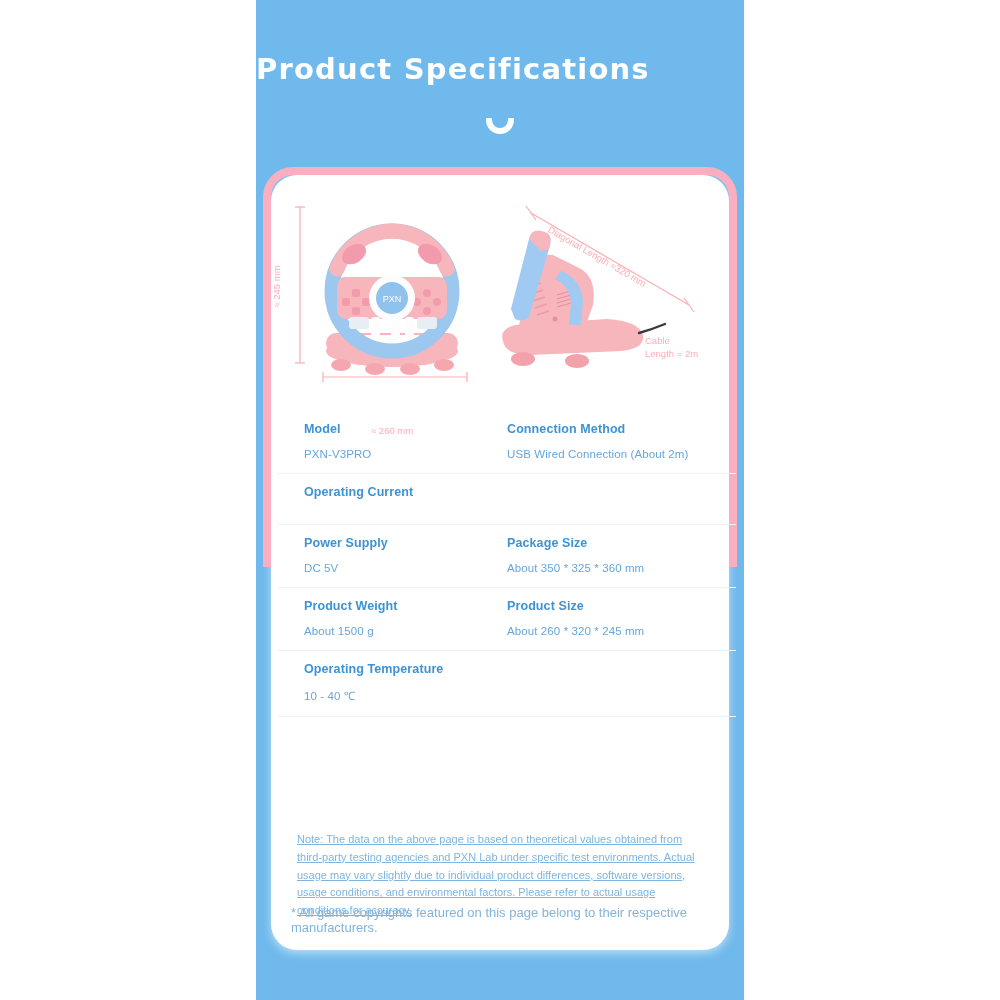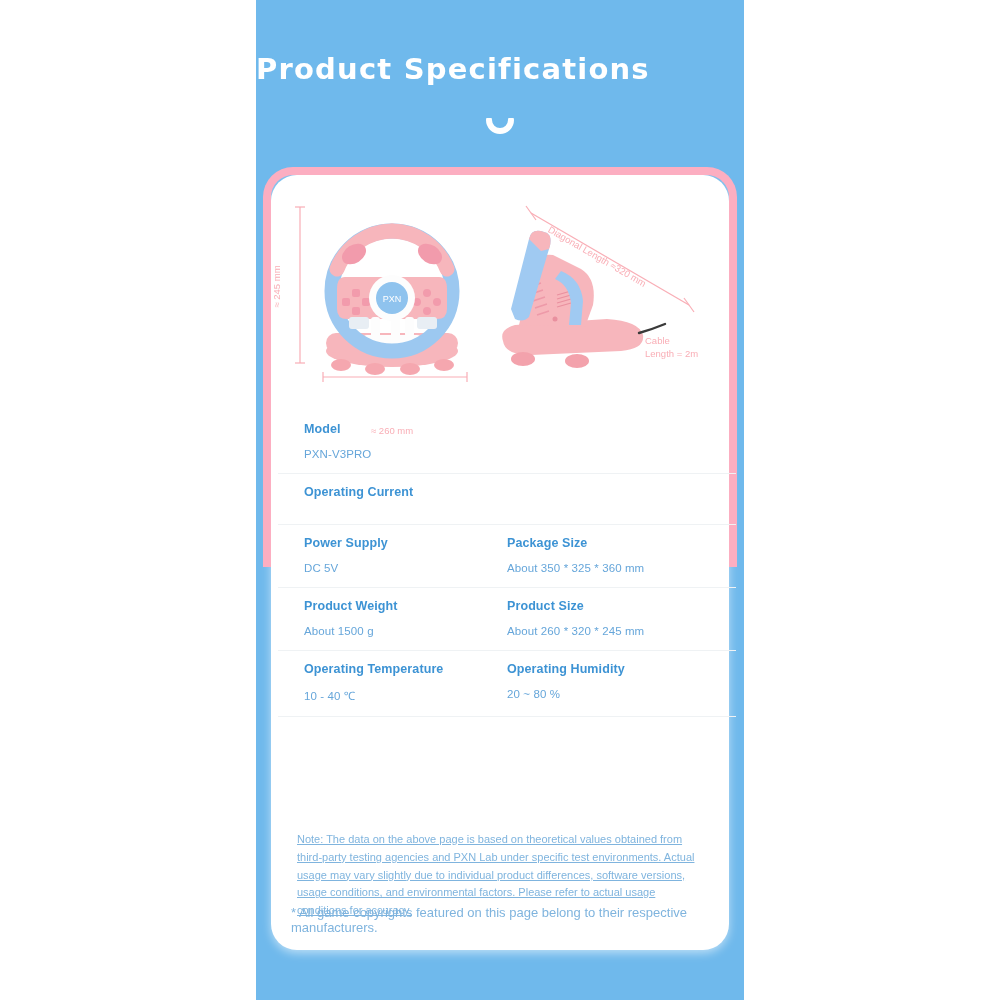--- a/index.html
+++ b/index.html
@@ -251,20 +251,24 @@
   </div>
 
   <div id="spec-table">
 
     <div class="spec-row">
       <div class="spec-cells">
         <div class="spec-cell">
           <div class="spec-label">Model</div>
           <div class="spec-value">PXN-V3PRO</div>
         </div>
+        <div class="spec-cell">
+          <div class="spec-label">Connection Method</div>
+          <div class="spec-value">USB Wired Connection (About 2m)</div>
+        </div>
       </div>
     </div>
 
     <div class="spec-row">
       <div class="spec-cells">
         <div class="spec-cell full">
           <div class="spec-label">Operating Current</div>
         </div>
       </div>
     </div>
@@ -293,24 +297,20 @@
           <div class="spec-value">About 260 * 320 * 245 mm</div>
         </div>
       </div>
     </div>
 
     <div class="spec-row">
       <div class="spec-cells">
         <div class="spec-cell">
           <div class="spec-label">Operating Temperature</div>
           <div class="spec-value">10 - 40 ℃</div>
-        </div>
-        <div class="spec-cell">
-          <div class="spec-label">Operating Humidity</div>
-          <div class="spec-value">20 ~ 80 %</div>
         </div>
       </div>
     </div>
   </div>
 
   <div id="note-block">
     <div id="note-text">Note: The data on the above page is based on theoretical values obtained from third-party testing agencies and PXN Lab under specific test environments. Actual usage may vary slightly due to individual product differences, software versions, usage conditions, and environmental factors. Please refer to actual usage conditions for accuracy.</div>
   </div>
 
   <div id="copyright-text">* All game copyrights featured on this page belong to their respective manufacturers.</div>

